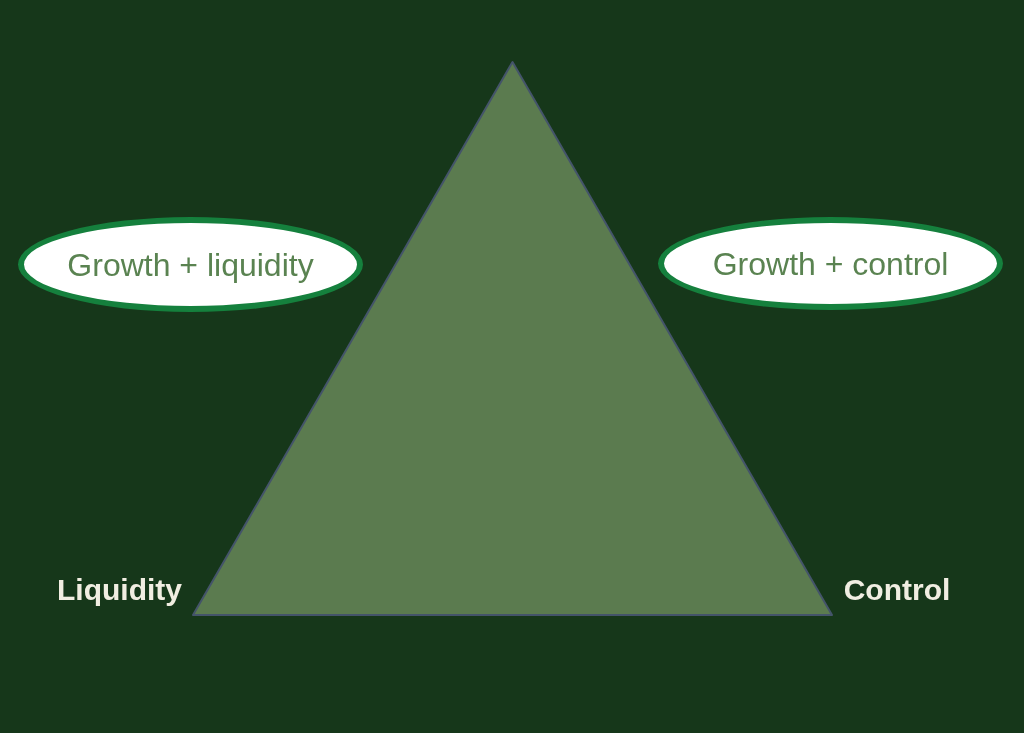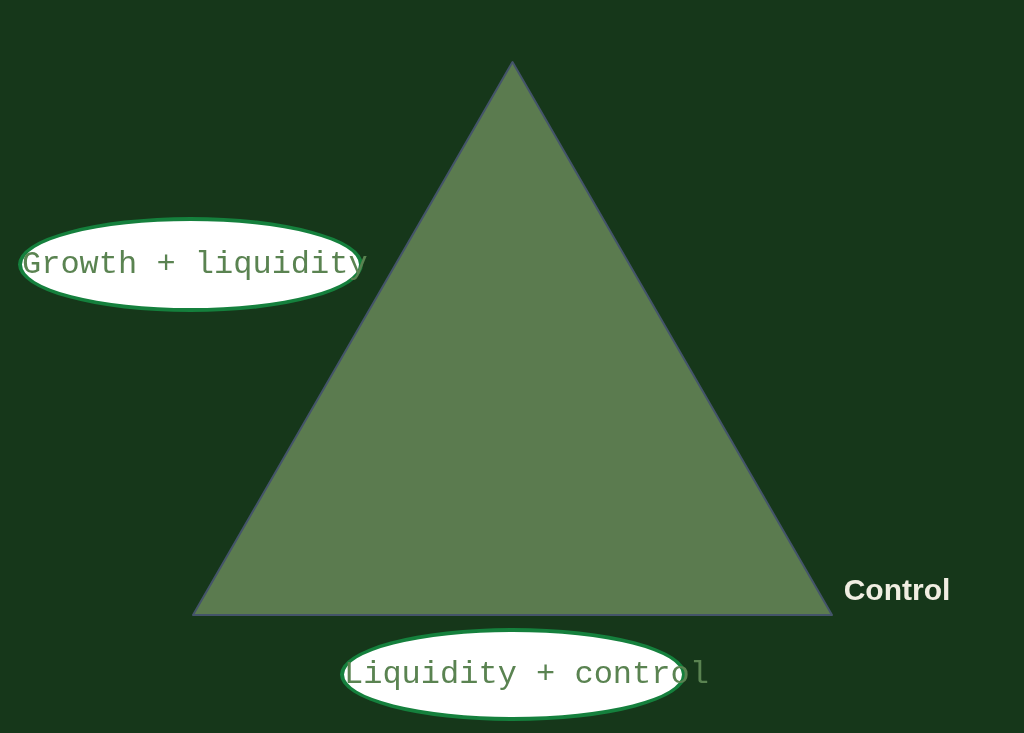--- a/index.html
+++ b/index.html
@@ -49,26 +49,26 @@
   }
   .vertex-label.bottom-right {
     left: 0;
     width: 1794px; 
     top: 573px;
     text-align: center;
   }
   .bubble {
     position: absolute;
     background: #ffffff;
-    border: 4px solid #15803d;
+    border: 6px solid #15803d;
     border-radius: 50%;
     display: flex;
     align-items: center;
+    justify-content: center;
     box-sizing: border-box;
-    font-family: Liberation Mono, monospace;
   }
   .bubble span {
     color: #5a8351;
     font-size: 32px;
     line-height: 1;
     white-space: nowrap;
   }
   .bubble.left   { left: 18px;  top: 217px; width: 345px; height: 95px; }
   .bubble.right  { left: 658px; top: 217px; width: 345px; height: 93px; }
   .bubble.bottom { left: 340px; top: 628px; width: 346px; height: 93px; }
@@ -76,25 +76,26 @@
 </head>
 <body>
 
 <div class="canvas">
 
   <svg class="triangle-svg" viewBox="0 0 1024 733" aria-hidden="true">
     <polygon points="512.5,62 193,615 832,615"></polygon>
   </svg>
 
 
+  <div class="vertex-label bottom-left">Liquidity</div>
 
   <div class="vertex-label bottom-right">Control</div>
 
   <div class="bubble left">
     <span>Growth + liquidity</span>
   </div>
 
+  <div class="bubble right">
+    <span>Growth + control</span>
+  </div>
 
-  <div class="bubble bottom">
-    <span>Liquidity + control</span>
-  </div>
 
 </div>
 
 </body></html>

